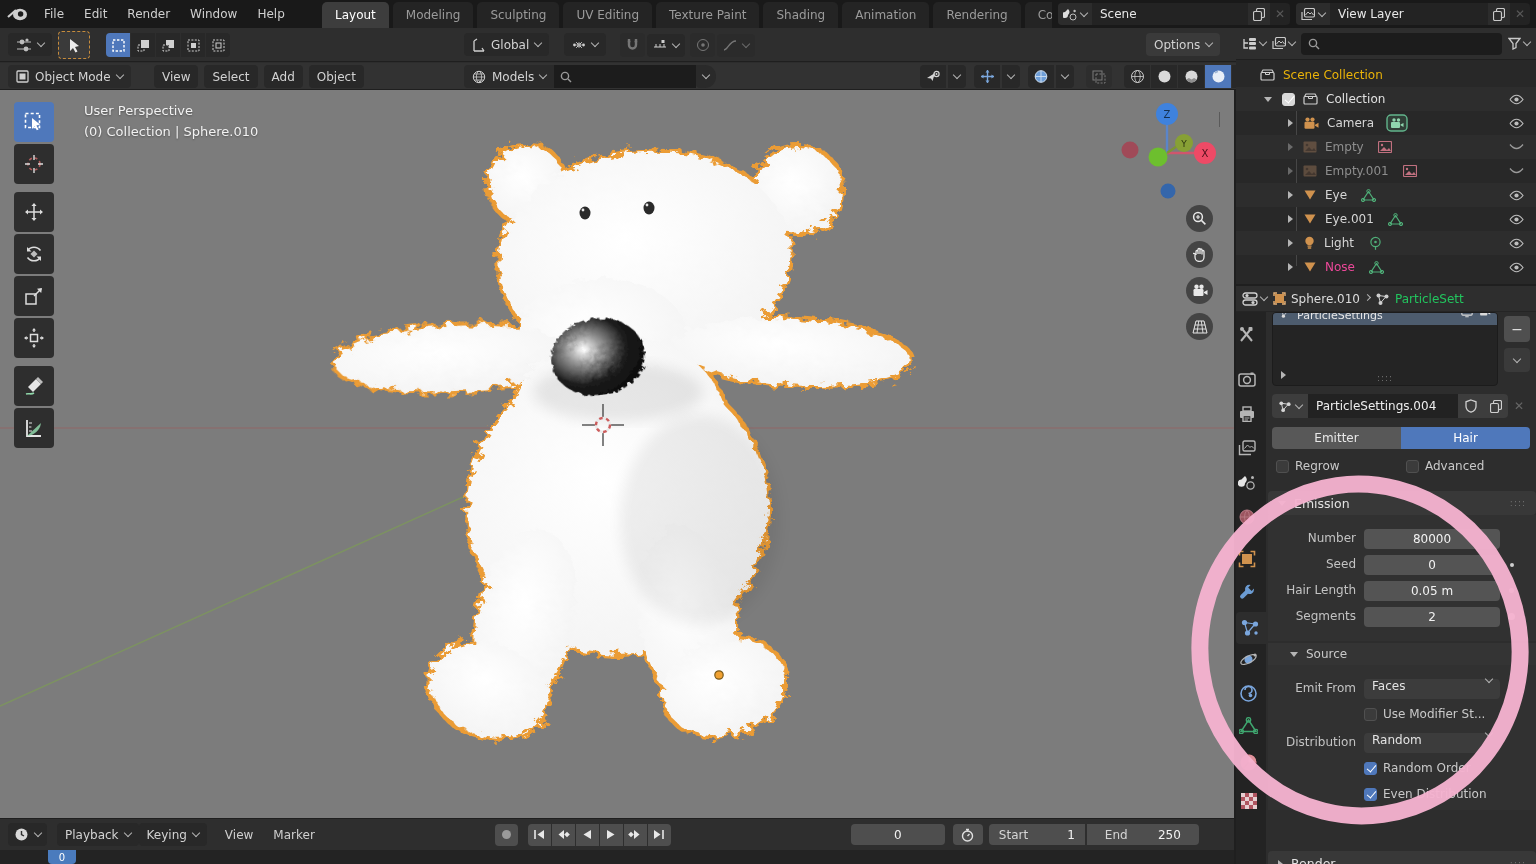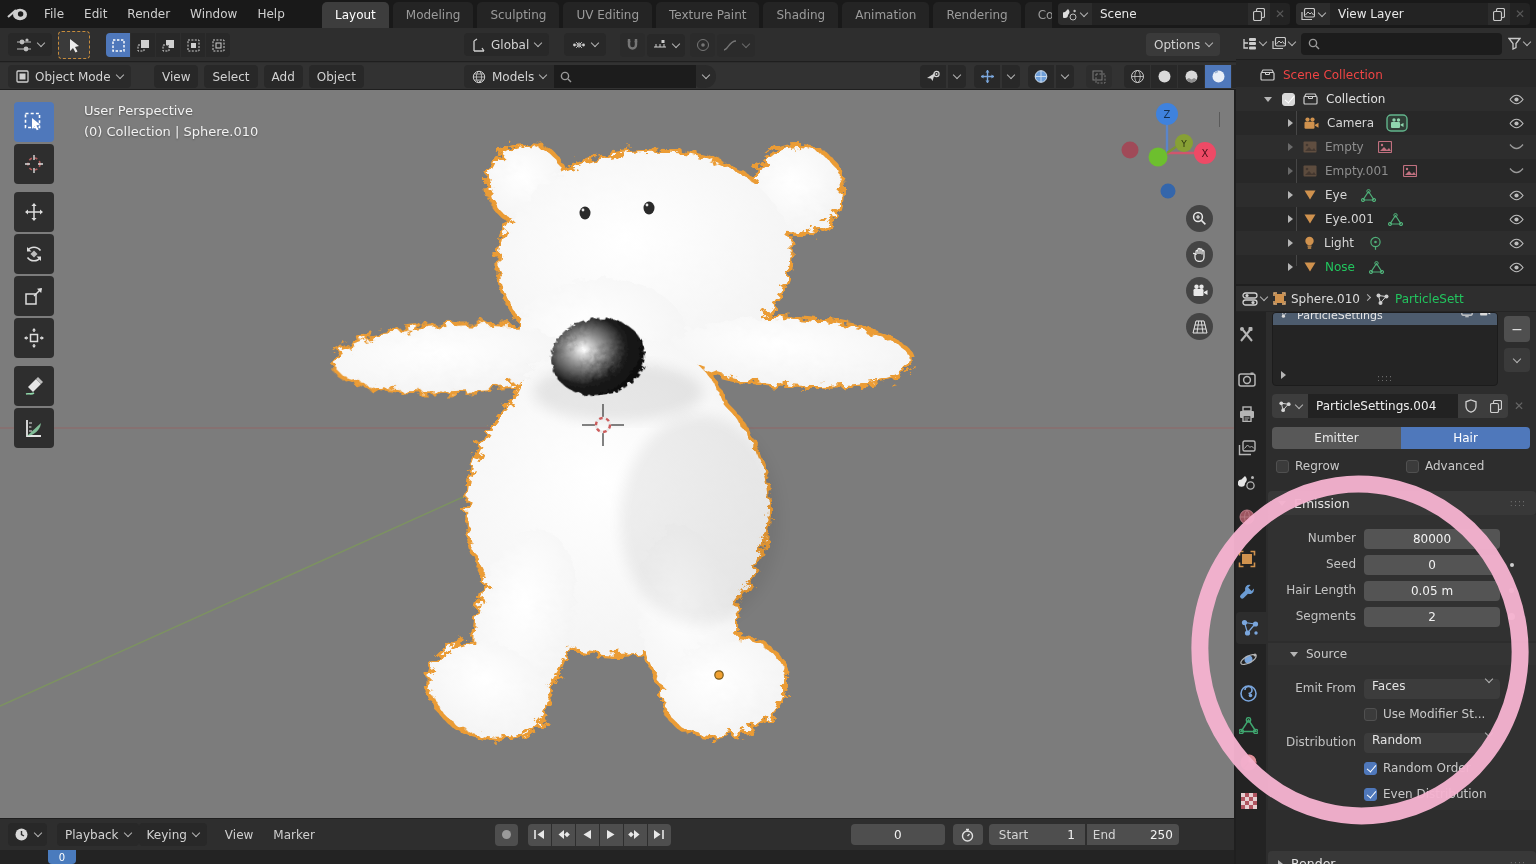--- a/index.html
+++ b/index.html
@@ -557,21 +557,21 @@
     <div class="btn" style="margin-left:8px;width:30px;height:21px;background:#4e4e4e">
       <svg width="13" height="14" viewBox="0 0 13 14">
           <circle cx="6.5" cy="8" r="5" fill="none" stroke="#e0e0e0" stroke-width="1.4"></circle>
           <path d="M5 1.5h3M6.5 1.5v2M6.5 8l2-2" stroke="#e0e0e0" stroke-width="1.4"></path>
         </svg>
     </div>
     <div class="row" style="margin-left:6px;width:96px;height:21px;background:#4e4e4e;border-radius:4px 0 0 4px;padding:0 10px;justify-content:space-between">
       <span style="color:#d5d5d5">Start</span>
       <span style="color:#f2f2f2">1</span>
     </div>
-    <div class="row" style="margin-left:2px;width:92px;height:21px;background:#4e4e4e;border-radius:0 4px 4px 0;padding:0 6px;justify-content:space-between">
+    <div class="row" style="margin-left:2px;width:112px;height:21px;background:#4e4e4e;border-radius:0 4px 4px 0;padding:0 18px;justify-content:space-between">
       <span style="color:#d5d5d5">End</span>
       <span style="color:#f2f2f2">250</span>
     </div>
   </div>
   <div class="abs" style="left:0;top:850px;width:1236px;height:14px;background:#232323;border-right:2px solid #1f1f1f">
     <div class="abs" style="left:48px;top:0;width:28px;height:14px;background:#4a7bbd;border-radius:0 0 4px 4px;color:#fff;font-size:10px;display:flex;align-items:center;justify-content:center">0</div>
   </div>
 
   <div class="abs" style="left:1236px;top:28px;width:300px;height:256px;background:#282828"></div>
   <div class="abs row" style="left:1236px;top:28px;width:300px;height:32px;background:#2e2e2e;border-bottom:1px solid #1f1f1f;padding:0 6px;gap:6px">
@@ -610,21 +610,21 @@
   <div class="abs" style="left:1296px;top:110px;width:1px;height:156px;background:#5a5a5a;opacity:.6"></div>
 
   <div class="olrow" style="top:63px">
     <span style="margin-left:24px">
         <svg width="15" height="12" viewBox="0 0 15 12">
           <rect x="1" y="3.5" width="13" height="7.5" rx="1" fill="none" stroke="#cfcfcf" stroke-width="1.2"></rect>
           <path d="M1.5 3.5L3 1h9l1.5 2.5" fill="none" stroke="#cfcfcf" stroke-width="1.2"></path>
           <path d="M5.5 3.5v2h4v-2" fill="none" stroke="#cfcfcf"></path>
         </svg>
       </span>
-    <span style="margin-left:8px;color:#ef4444">Scene Collection</span>
+    <span style="margin-left:8px;color:#eab308">Scene Collection</span>
   </div>
 
   <div class="olrow" style="top:87px;background:#2d2d2d">
     <span class="tri-d" style="margin-left:28px"></span>
     <span class="cb on" style="margin-left:10px;background:#d9d9d9;border-color:#d9d9d9"></span>
     <span style="margin-left:8px">
         <svg width="15" height="12" viewBox="0 0 15 12">
           <rect x="1" y="3.5" width="13" height="7.5" rx="1" fill="none" stroke="#cfcfcf" stroke-width="1.2"></rect>
           <path d="M1.5 3.5L3 1h9l1.5 2.5" fill="none" stroke="#cfcfcf" stroke-width="1.2"></path>
           <path d="M5.5 3.5v2h4v-2" fill="none" stroke="#cfcfcf"></path>
@@ -787,21 +787,21 @@
       </span>
   </div>
 
   <div class="olrow" style="top:255px">
     <span class="tri-r" style="margin-left:52px"></span>
     <span style="margin-left:10px">
         <svg width="14" height="12" viewBox="0 0 14 12">
           <path d="M1.5 1.5h11L7 10.5z" fill="#d0924e"></path>
         </svg>
       </span>
-    <span style="margin-left:8px;color:#22c55e">Nose</span>
+    <span style="margin-left:8px;color:#ec4899">Nose</span>
     <span style="margin-left:14px">
         <svg width="15" height="13" viewBox="0 0 15 13">
           <path d="M7.5 2.5L13 11H2z" fill="none" stroke="#4fae78" stroke-width="1.2"></path>
           <circle cx="7.5" cy="2.2" r="1.7" fill="none" stroke="#4fae78"></circle>
           <circle cx="2" cy="11" r="1.7" fill="none" stroke="#4fae78"></circle>
           <circle cx="13" cy="11" r="1.7" fill="none" stroke="#4fae78"></circle>
         </svg>
       </span>
     <span style="position:absolute;right:12px">
         <svg width="15" height="11" viewBox="0 0 15 11">

